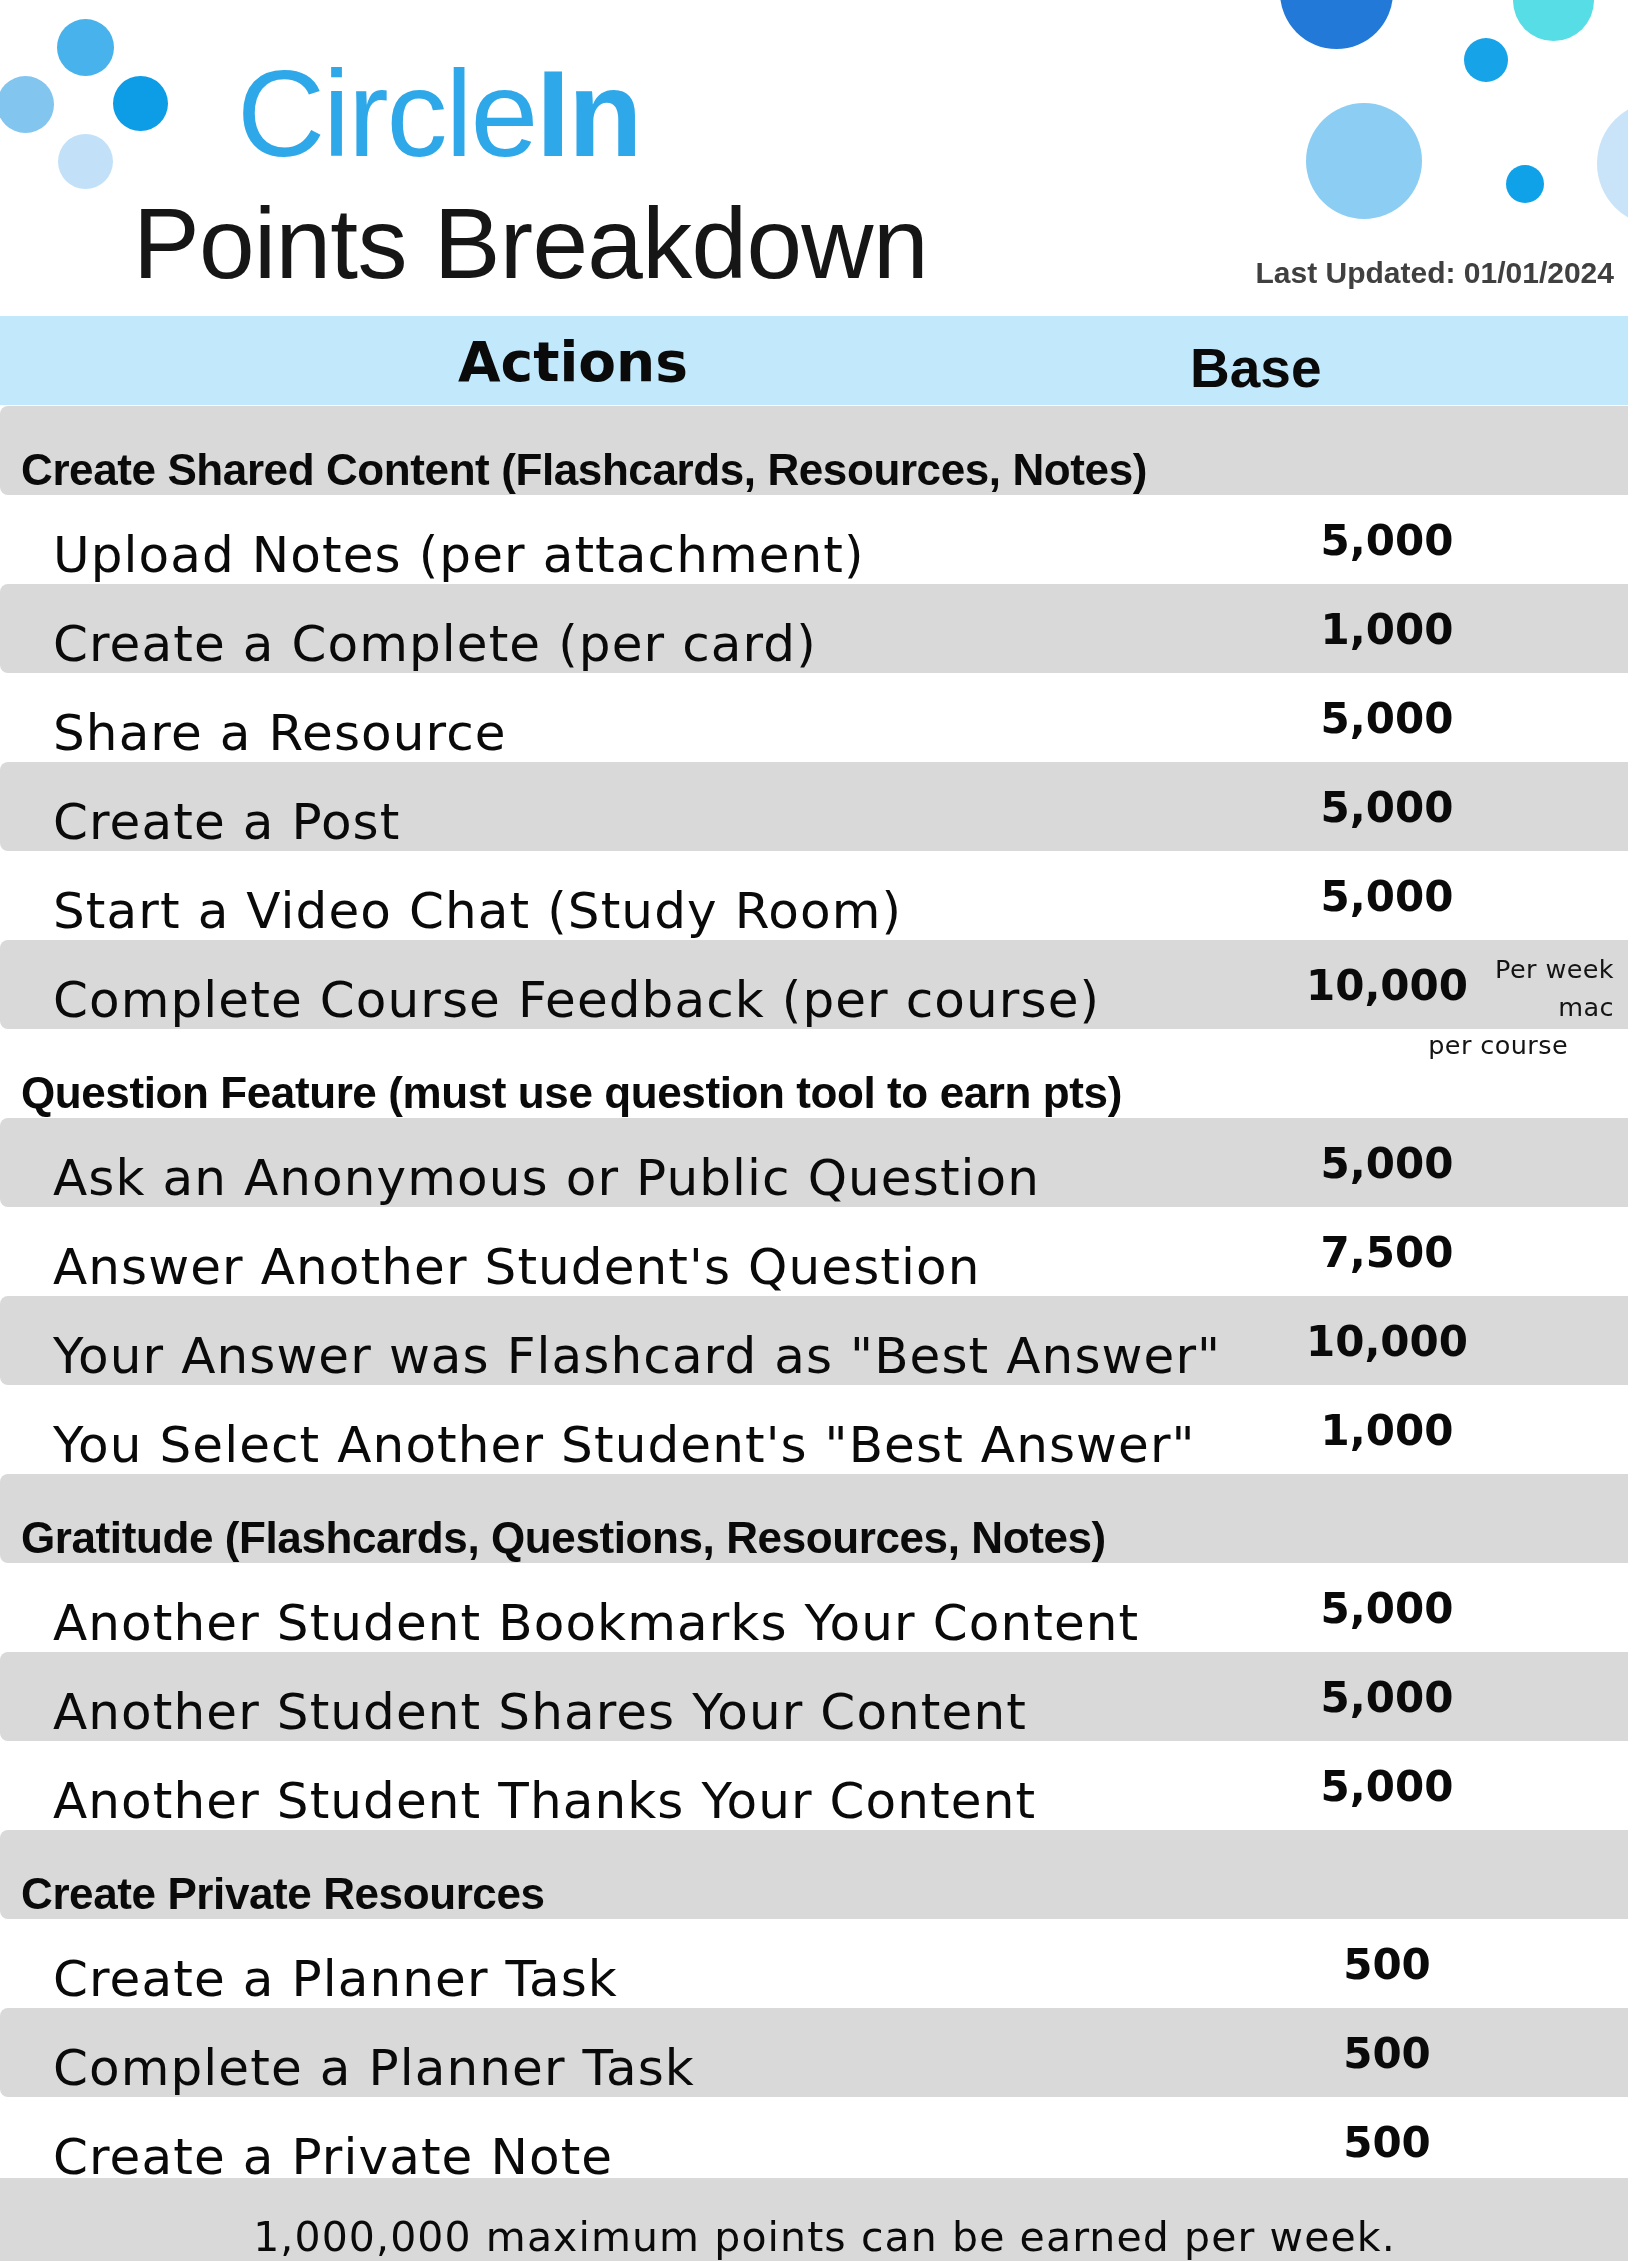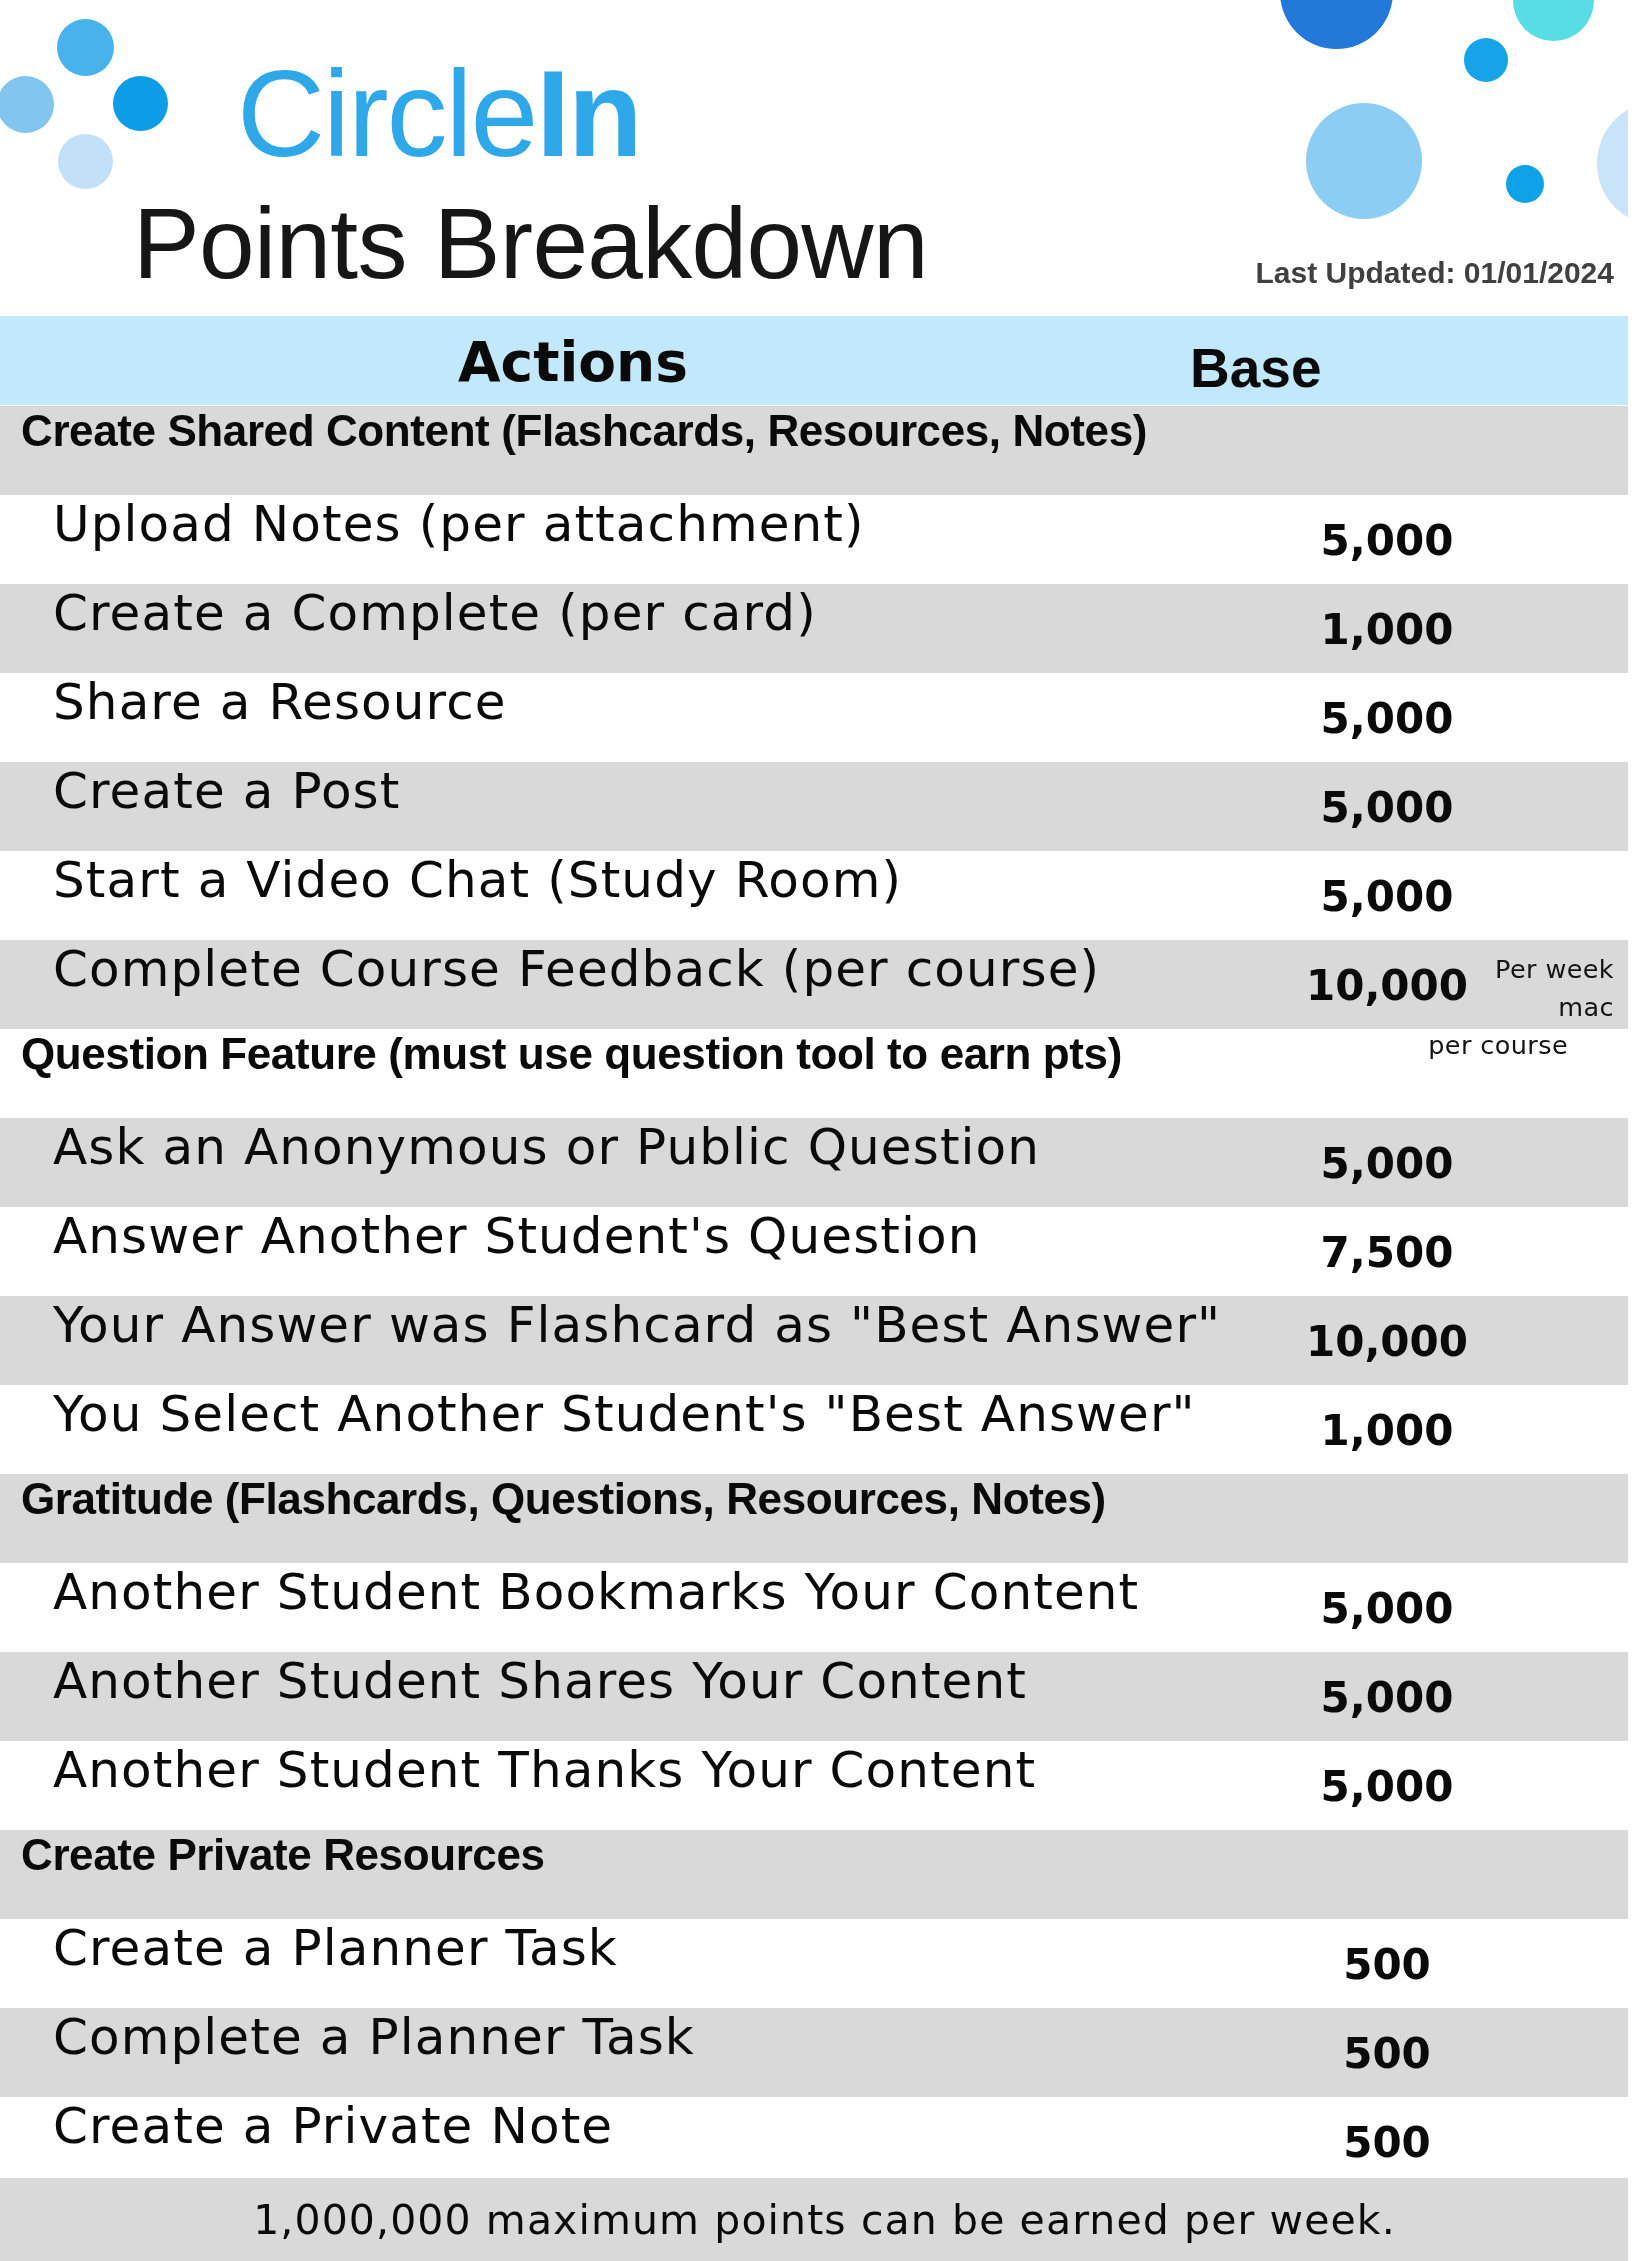--- a/index.html
+++ b/index.html
@@ -69,22 +69,23 @@
     font-size: 55px; font-weight: 700; letter-spacing: 0px;
     font-family: "Liberation Sans", sans-serif;
   }
 
   
   .bands { position: absolute; left: 0; top: 406px; width: 1649px; }
   .band {
     position: relative;
     height: 89px;
     display: flex;
-    align-items: flex-start;
+    align-items: flex-end;
     background: #ffffff;
+    border-radius: 8px;
   }
   .band:nth-child(odd) { background: #d9d9d9; }
   .band .label {
     font-size: 50px;
     letter-spacing: 1.1px;
     margin-left: 53px;
     white-space: nowrap;
   }
   .band.section .label {
     font-family: "Liberation Sans", sans-serif;
@@ -113,21 +114,21 @@
   .note.per-week { right: 14px; top: 954px; }
   .note.mac      { right: 14px; top: 992px; }
   .note.per-course { right: 60px; top: 1030px; }
 
   
   .footer {
     position: absolute;
     left: 0; top: 2178px;
     width: 1649px; height: 83px;
     background: #d9d9d9;
-    display: flex; align-items: center; justify-content: center;
+    display: flex; align-items: flex-end; justify-content: center;
     font-size: 41px;
     letter-spacing: 1.1px;
   }
 </style>
 </head>
 <body>
 
 <div class="page">
 
   <div class="circle" style="left: 57px; top: 19px; width: 57px; height: 57px; background-color: rgb(71, 178, 236);"></div>

